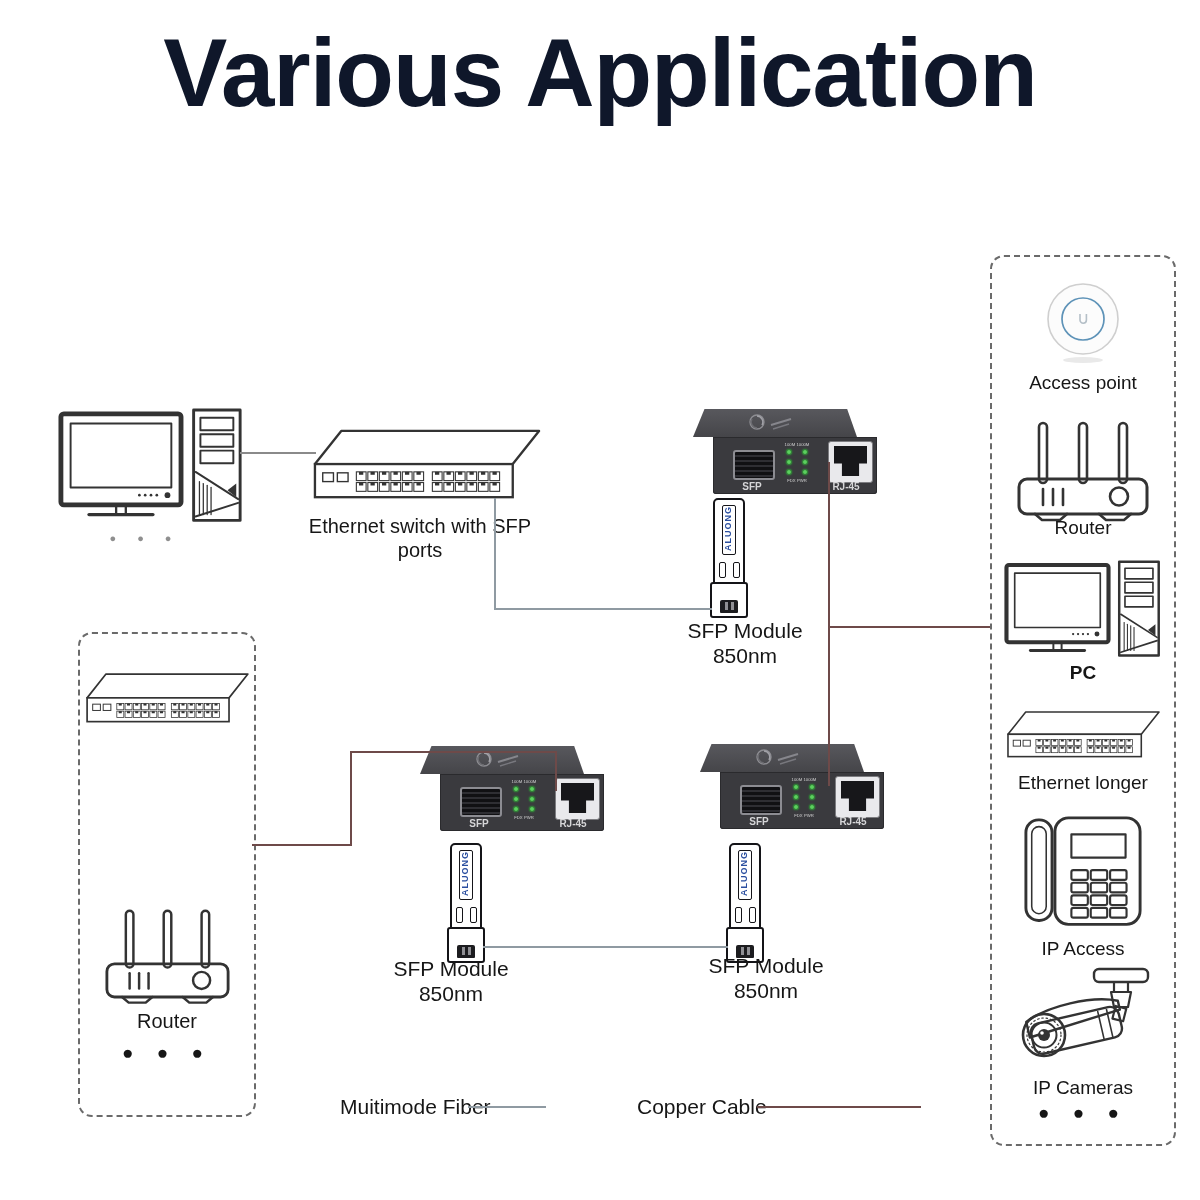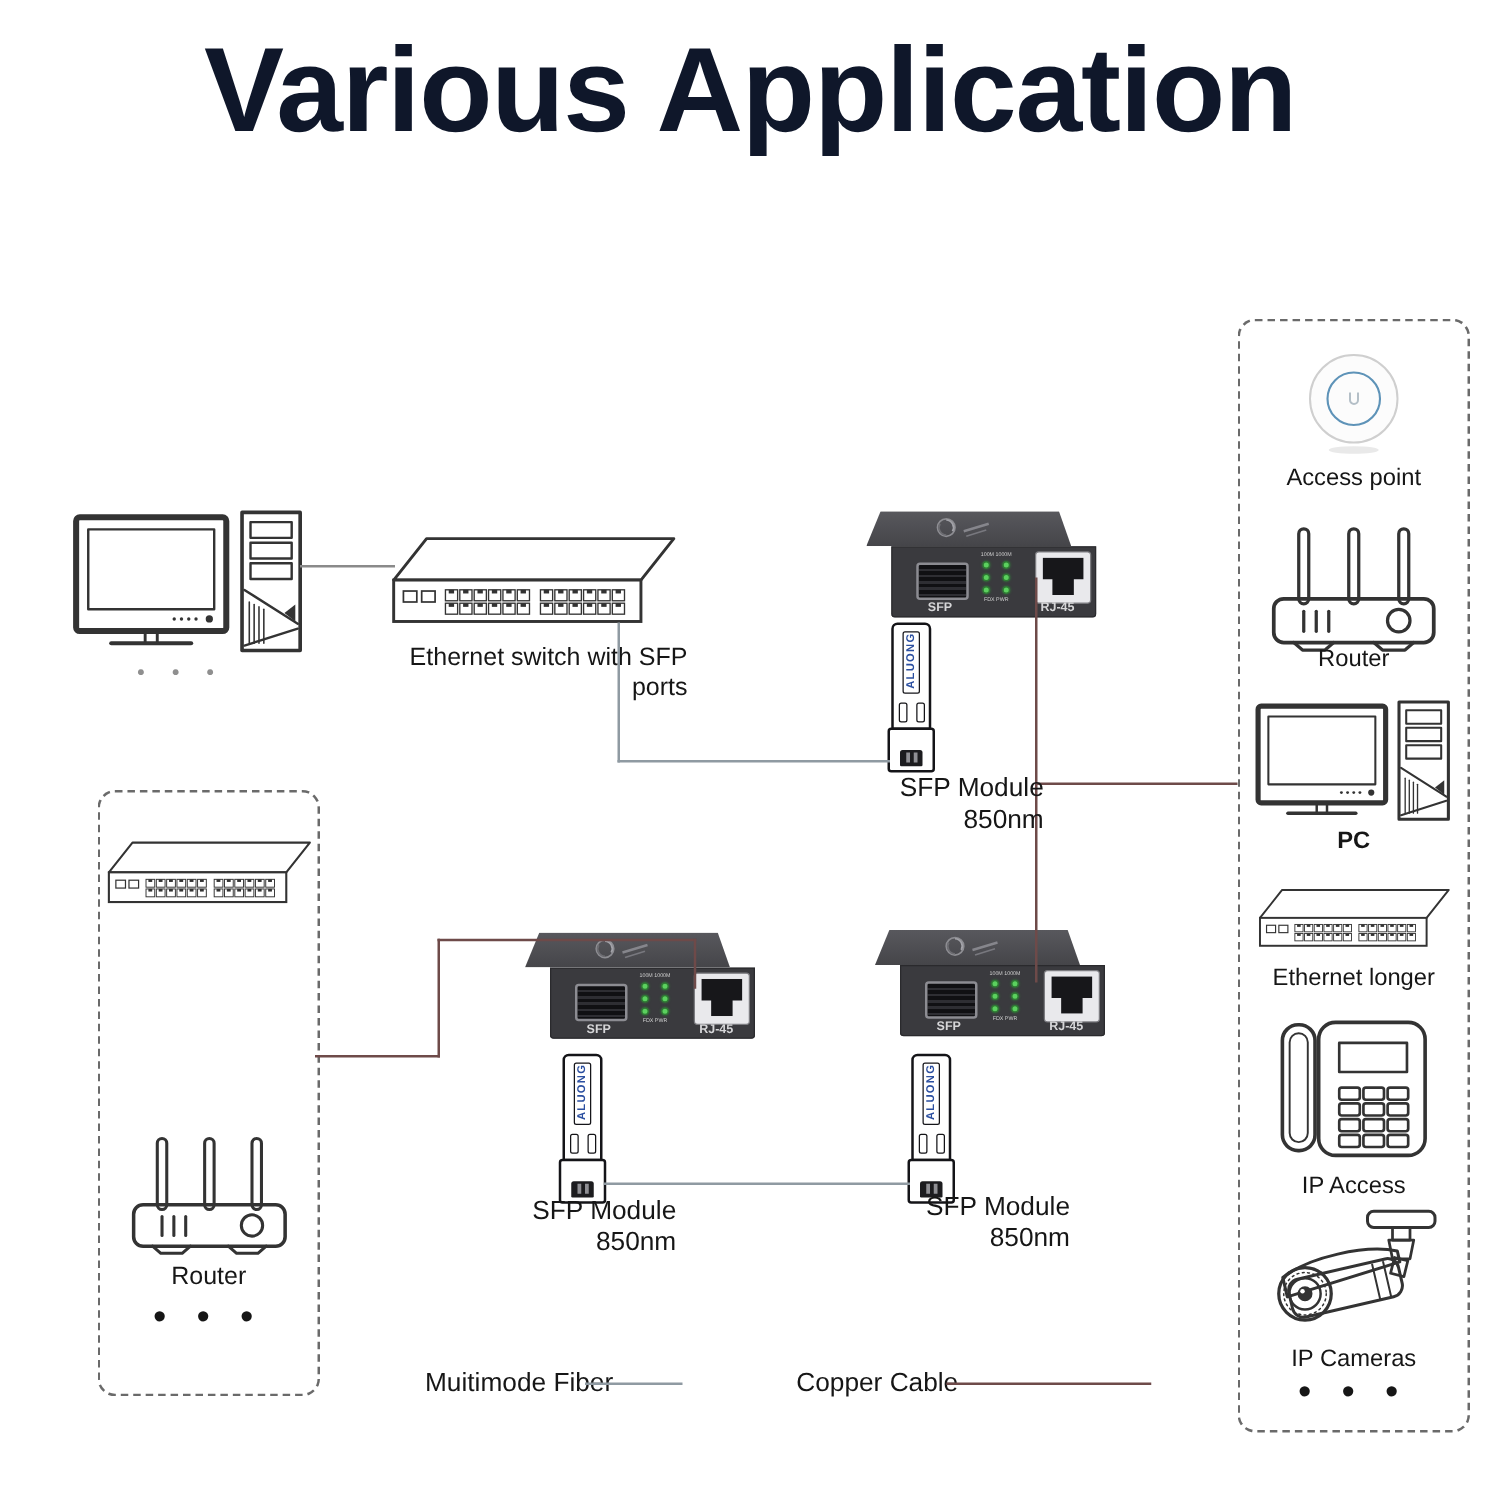--- a/index.html
+++ b/index.html
@@ -6,21 +6,21 @@
   #canvas{position:relative;width:1200px;height:1200px;background:#fff;overflow:hidden;
           font-family:"Liberation Sans",sans-serif;color:#1a1a1a;}
   .abs{position:absolute;}
   
   #title{left:0;top:20px;width:1200px;text-align:center;font-size:96px;font-weight:bold;
          color:#0f172a;letter-spacing:-1px;line-height:1.1;}
   #desc{left:130px;top:180px;width:940px;text-align:center;font-size:23px;color:#1c1c1c;line-height:1.28;}
   
   .dash-box{border:2px dashed #6a6a6a;border-radius:14px;}
   
-  .lbl{font-size:20px;color:#161616;text-align:right;line-height:1.2;}
+  .lbl{font-size:20px;color:#161616;text-align:center;line-height:1.2;}
   .dots{font-size:11px;color:#8f8f8f;letter-spacing:9px;text-align:center;}
   
   .line{position:absolute;}
   .fiber{background:#8f9aa2;}
   .copper{background:#6e4a49;}
   .graycable{background:#8a8a8a;}
   
   .converter{position:absolute;width:164px;height:85px;}
   .conv-top{position:absolute;left:0;top:0;width:164px;height:28px;
             background:linear-gradient(#58585d,#454549);

